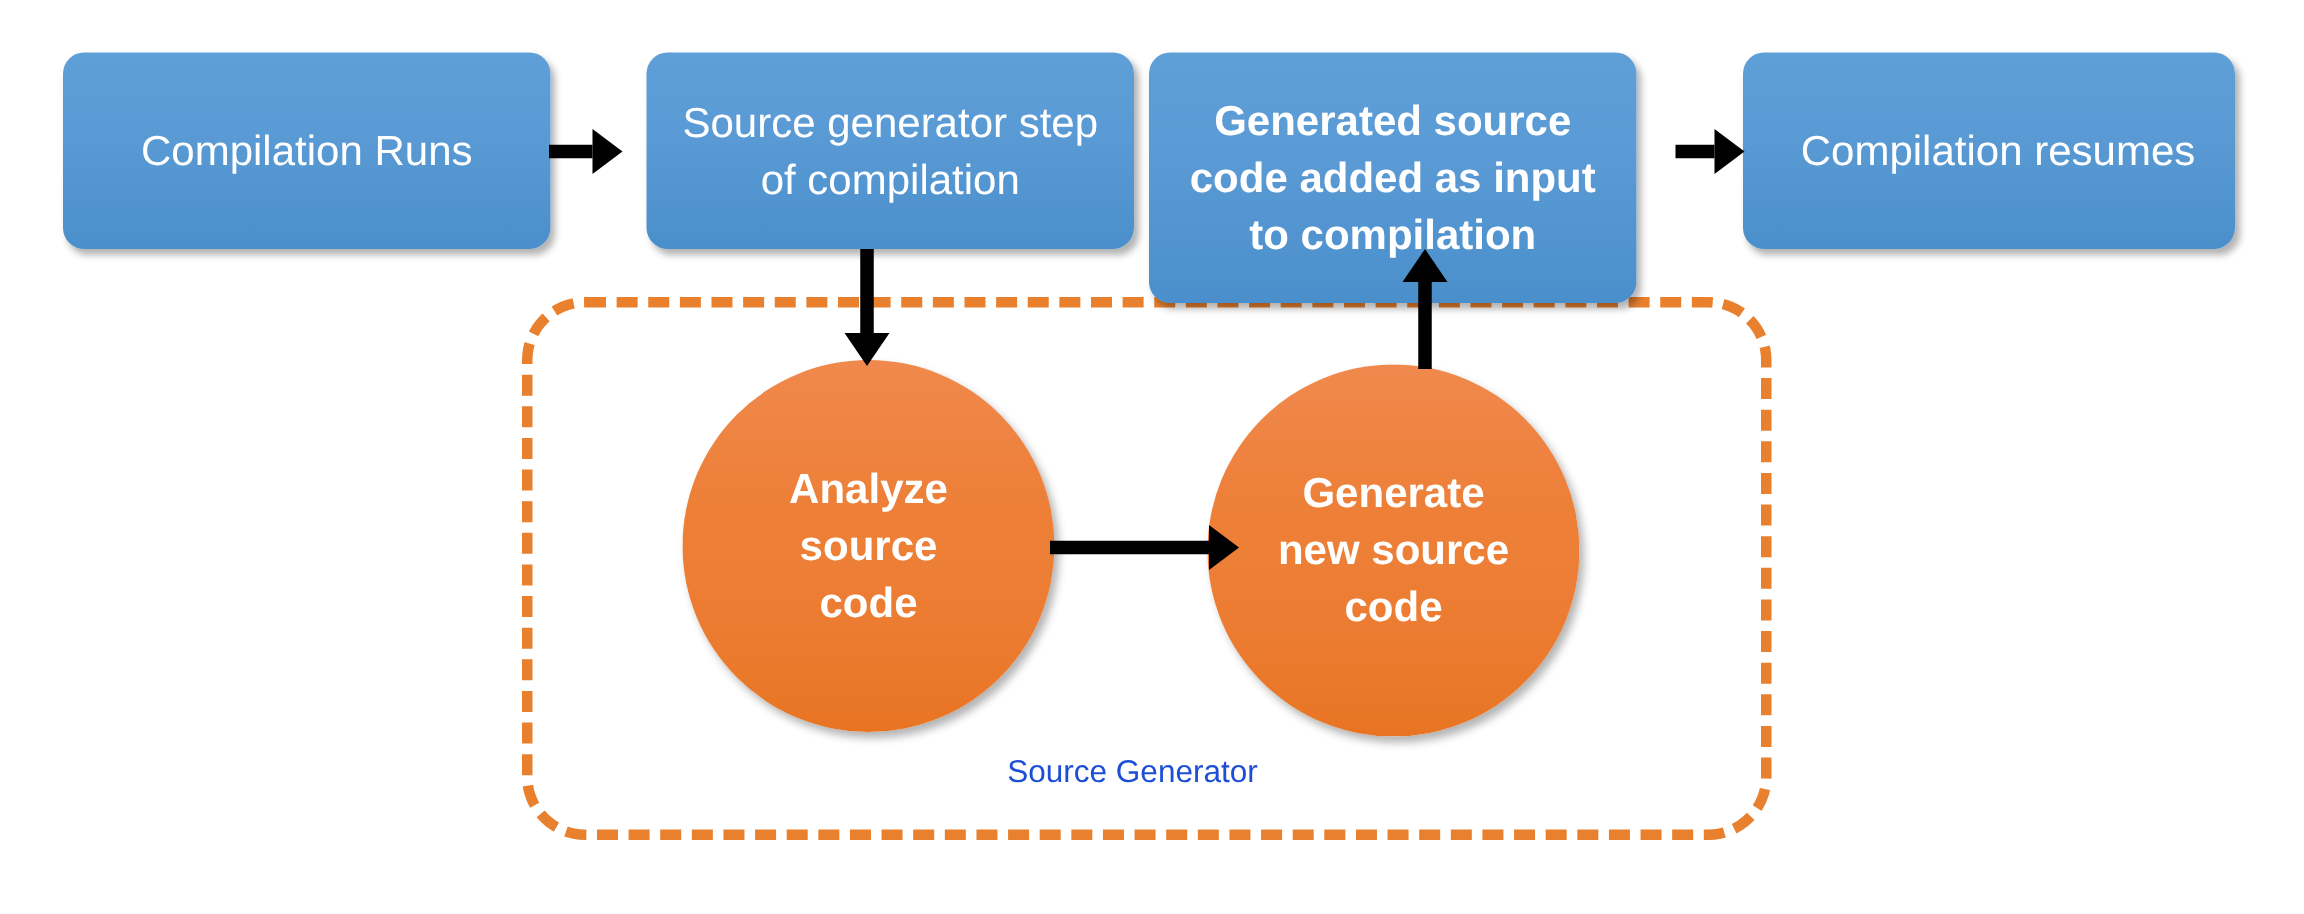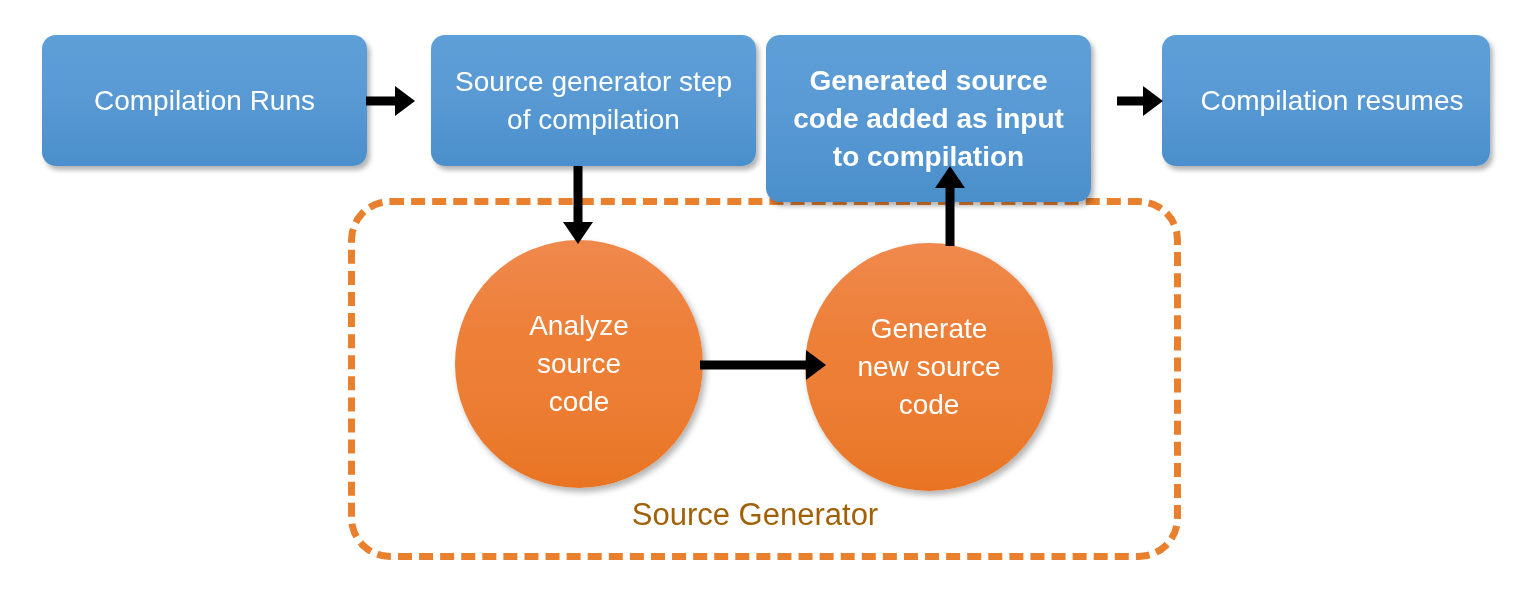--- a/index.html
+++ b/index.html
@@ -50,21 +50,21 @@
     align-items: center;
     justify-content: center;
     text-align: center;
     border-radius: 50%;
     background: linear-gradient(180deg, #F0894D 0%, #ED7F37 40%, #E8742220 100%),
                 linear-gradient(180deg, #F0894D 0%, #ED7F37 40%, #E87422 100%);
     box-shadow: 3px 4px 6px rgba(0,0,0,0.30);
     color: #ffffff;
     font-size: 28px;
     line-height: 38px;
-    font-weight: 400;
+    font-weight: 700;
     box-sizing: border-box;
     white-space: pre-line;
   }
   #circle-analyze  { left: 455px; top: 240px; width: 248px; height: 248px; }
   #circle-generate { left: 805px; top: 243px; width: 248px; height: 248px; }
 
   
   #group-source-generator {
     position: absolute;
     left: 348px;
@@ -75,22 +75,22 @@
     border-radius: 42px;
     box-sizing: border-box;
     background: transparent;
   }
   #group-label {
     position: absolute;
     left: 0;
     right: 0;
     top: 498px;
     text-align: center;
-    font-size: 31px;
-    color: #a16207;
+    font-size: 21px;
+    color: #1d4ed8;
     line-height: 34px;
   }
   #group-label-inner { display: inline-block; transform: translateX(-13px); }
 
   
   .arrow-h, .arrow-v { position: absolute; }
   .arrow-h .shaft {
     position: absolute;
     height: 9px;
     background: #000000;

